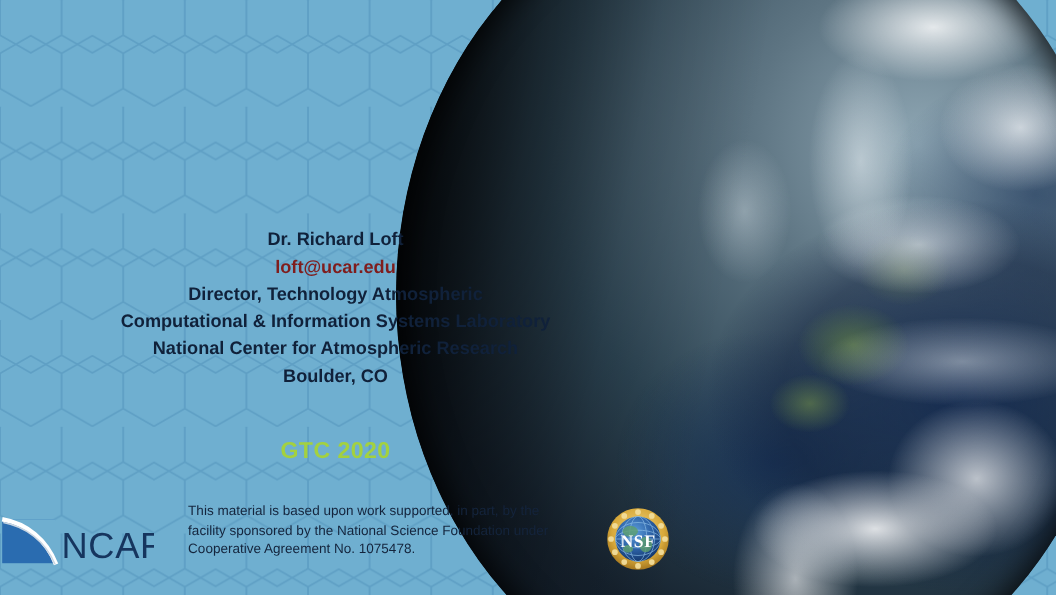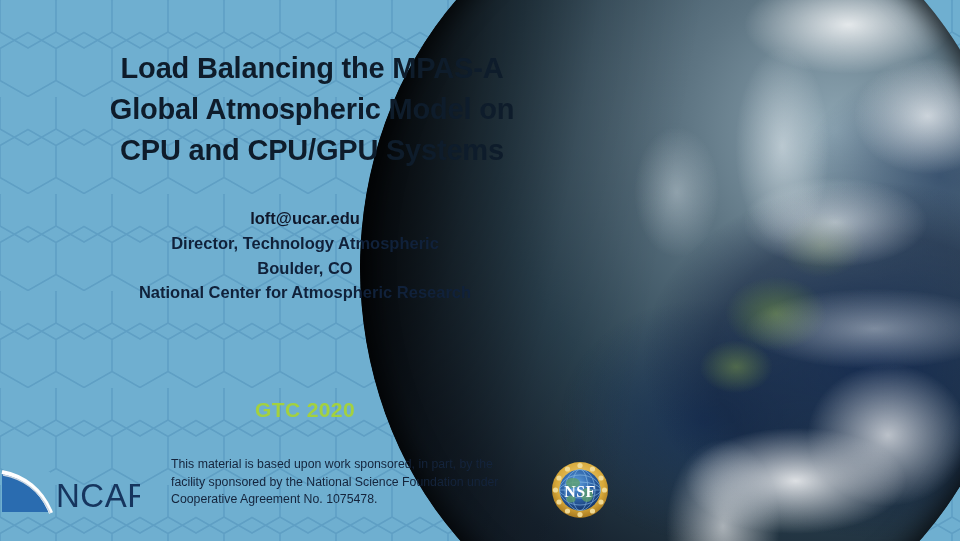--- a/index.html
+++ b/index.html
@@ -120,21 +120,21 @@
     top: 206px;
     width: 530px;
     text-align: center;
     color: #10213a;
     font-weight: bold;
     font-size: 16.5px;
     line-height: 24.8px;
   }
   .author-block .line { display: block; }
   .author-block .email {
-    color: #0f172a;
+    color: #7f1d1d;
     font-weight: bold;
   }
 
   .gtc {
     position: absolute;
     left: 40px;
     top: 398px;
     width: 530px;
     text-align: center;
     color: #a3d13f;
@@ -196,37 +196,34 @@
 
   <div class="earth-wrap">
     <div class="earth-base"></div>
     <div class="earth-ocean"></div>
     <div class="earth-land"></div>
     <div class="earth-clouds"></div>
     <div class="earth-terminator"></div>
     <div class="earth-limb"></div>
   </div>
 
-  <div class="title-block">
-    <span class="tline">Load Balancing the MPAS-A</span>
-    <span class="tline">Global Atmospheric Model on</span>
-    <span class="tline">CPU and CPU/GPU Systems</span>
-  </div>
 
   <div class="author-block">
+    <span class="line">Dr. Richard Loft</span>
     <span class="line email">loft@ucar.edu</span>
     <span class="line">Director, Technology Atmospheric</span>
+    <span class="line">Computational &amp; Information Systems Laboratory</span>
+    <span class="line">National Center for Atmospheric Research</span>
     <span class="line">Boulder, CO</span>
-    <span class="line">National Center for Atmospheric Research</span>
   </div>
 
   <div class="gtc">GTC 2020</div>
 
   <div class="funding">
-    <span class="line">This material is based upon work sponsored, in part, by the</span>
+    <span class="line">This material is based upon work supported, in part, by the</span>
     <span class="line">facility sponsored by the National Science Foundation under</span>
     <span class="line">Cooperative Agreement No. 1075478.</span>
   </div>
 
   <div class="ncar-logo">
     <svg viewBox="0 0 140 52" width="140" height="52" aria-hidden="true">
       <g>
         <rect x="2" y="6" width="48" height="40" fill="#2a6cb0"></rect>
         <path d="M2 6 C22 8 40 22 50 46 L50 6 Z" fill="#6FAFD0"></path>
         <path d="M2 6 C24 10 42 24 51 47" fill="none" stroke="#ffffff" stroke-width="4.2"></path>

